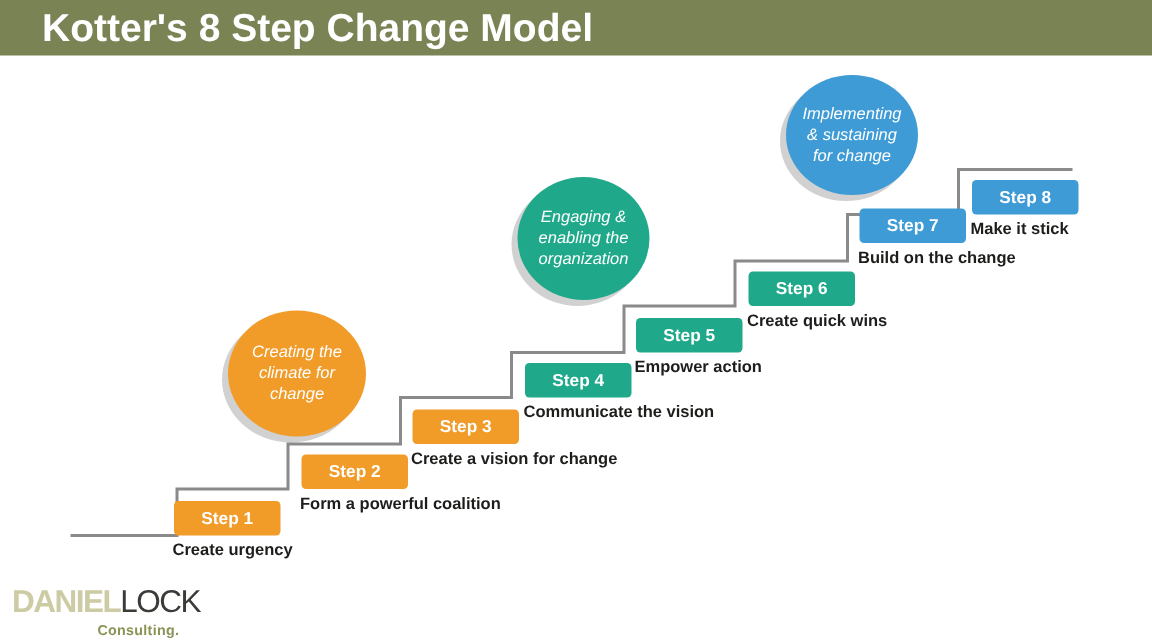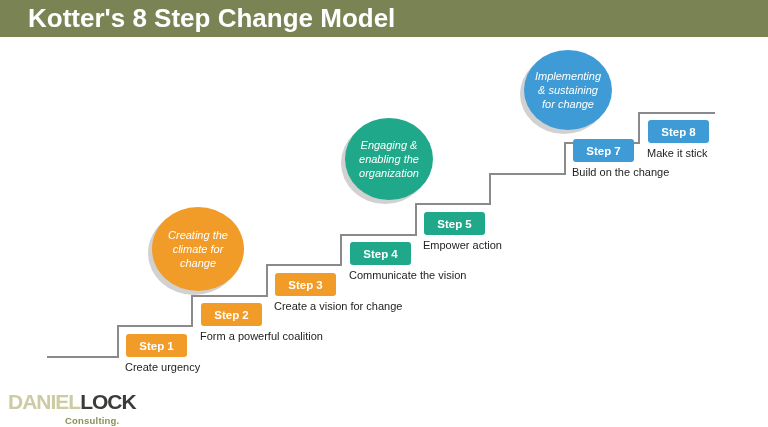--- a/index.html
+++ b/index.html
@@ -24,33 +24,33 @@
     display:flex;flex-direction:column;align-items:center;justify-content:center;
     font-style:italic;font-size:11px;line-height:1.3;text-align:center;
     box-shadow:-4px 4px 0 rgba(0,0,0,0.18);
   }
   .c-orange{background:var(--orange);}
   .c-teal{background:var(--teal);}
   .c-blue{background:var(--blue);}
   
   .step{position:absolute;}
   .badge{
-    width:61px;height:23px;border-radius:3px;color:#fff;
+    width:71px;height:23px;border-radius:3px;color:#fff;
     display:flex;align-items:center;justify-content:center;
     font-size:11.5px;font-weight:bold;
   }
   .caption{
     position:absolute;left:-1px;top:27px;white-space:nowrap;
-    color:var(--caption-text);font-size:11px;font-weight:normal;
+    color:var(--caption-text);font-size:11px;font-weight:bold;
   }
   
   .logo{position:absolute;left:8px;top:391px;line-height:1;}
   .logo .wordmark{font-size:21px;letter-spacing:-1px;}
   .logo .daniel{color:var(--logo-daniel);font-weight:bold;}
-  .logo .lock{color:var(--logo-lock);font-weight:bold;}
+  .logo .lock{color:var(--logo-lock);font-weight:normal;}
   .logo .tagline{
     color:var(--logo-consulting);font-size:9.5px;font-weight:bold;
     margin:4px 0 0 57px;letter-spacing:0.2px;
   }
 </style>
 </head>
 <body>
 
 <div class="slide">
 
@@ -73,21 +73,21 @@
     <span>enabling the</span>
     <span>organization</span>
   </div>
 
   <div class="bubble c-blue" style="left:524px;top:50px;width:88px;height:80px">
     <span>Implementing</span>
     <span>&amp; sustaining</span>
     <span>for change</span>
   </div>
 
-  <div class="step" style="left:126px;top:334px">
+  <div class="step" style="left:116px;top:334px">
     <div class="badge c-orange">Step 1</div>
     <div class="caption">Create urgency</div>
   </div>
 
   <div class="step" style="left:201px;top:303px">
     <div class="badge c-orange">Step 2</div>
     <div class="caption">Form a powerful coalition</div>
   </div>
 
   <div class="step" style="left:275px;top:273px">
@@ -98,20 +98,24 @@
   <div class="step" style="left:350px;top:242px">
     <div class="badge c-teal">Step 4</div>
     <div class="caption">Communicate the vision</div>
   </div>
 
   <div class="step" style="left:424px;top:212px">
     <div class="badge c-teal">Step 5</div>
     <div class="caption">Empower action</div>
   </div>
 
+  <div class="step" style="left:499px;top:181px">
+    <div class="badge c-teal">Step 6</div>
+    <div class="caption">Create quick wins</div>
+  </div>
 
   <div class="step" style="left:573px;top:139px">
     <div class="badge c-blue">Step 7</div>
     <div class="caption">Build on the change</div>
   </div>
 
   <div class="step" style="left:648px;top:120px">
     <div class="badge c-blue">Step 8</div>
     <div class="caption">Make it stick</div>
   </div>

